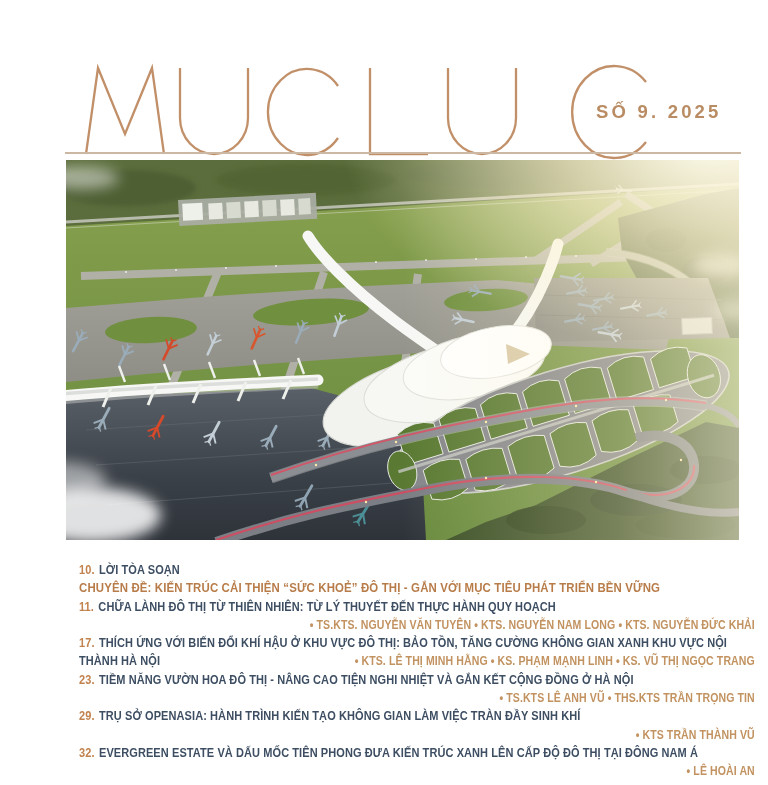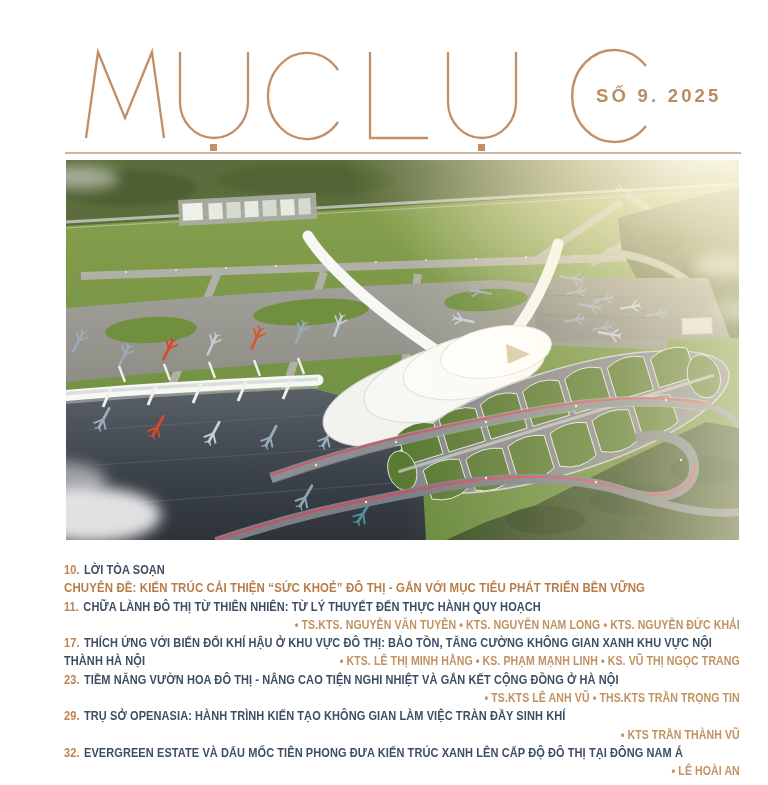--- a/index.html
+++ b/index.html
@@ -3,28 +3,28 @@
 <meta charset="utf-8">
 <style>
   html,body{margin:0;padding:0;}
   body{
     width:768px;height:785px;position:relative;background:#ffffff;
     font-family:"Liberation Sans",sans-serif;overflow:hidden;
   }
   .sr-only{position:absolute;width:1px;height:1px;overflow:hidden;clip:rect(0 0 0 0);white-space:nowrap;}
 
   
-  .masthead{position:absolute;left:0;top:38px;width:688px;height:125px;}
+  .masthead{position:absolute;left:0;top:54px;width:688px;height:125px;}
   .rule{position:absolute;left:65px;top:152px;width:676px;height:2px;background:#cbb7a2;}
 
   
   .hero{position:absolute;left:66px;top:160px;width:673px;height:380px;}
 
   
-  .toc{position:absolute;left:64px;top:561px;width:676px;height:224px;overflow:visible;}
+  .toc{position:absolute;left:79px;top:561px;width:676px;height:224px;overflow:visible;}
   .toc-inner{width:768px;transform:scaleX(0.88);transform-origin:0 0;}
   .row{white-space:nowrap;line-height:18.3px;font-size:12.5px;font-weight:700;color:#3d4e63;letter-spacing:.1px;}
   .row .num{color:#c2824e;margin-right:5px;font-weight:800;}
   .row.theme{color:#b87c49;font-size:13px;letter-spacing:.15px;}
   .row.authors{text-align:right;color:#c29260;font-size:12px;}
   .row.split{display:flex;justify-content:space-between;}
   .row.split .authors-inline{color:#c29260;font-size:12px;}
 </style>
 </head>
 <body>

